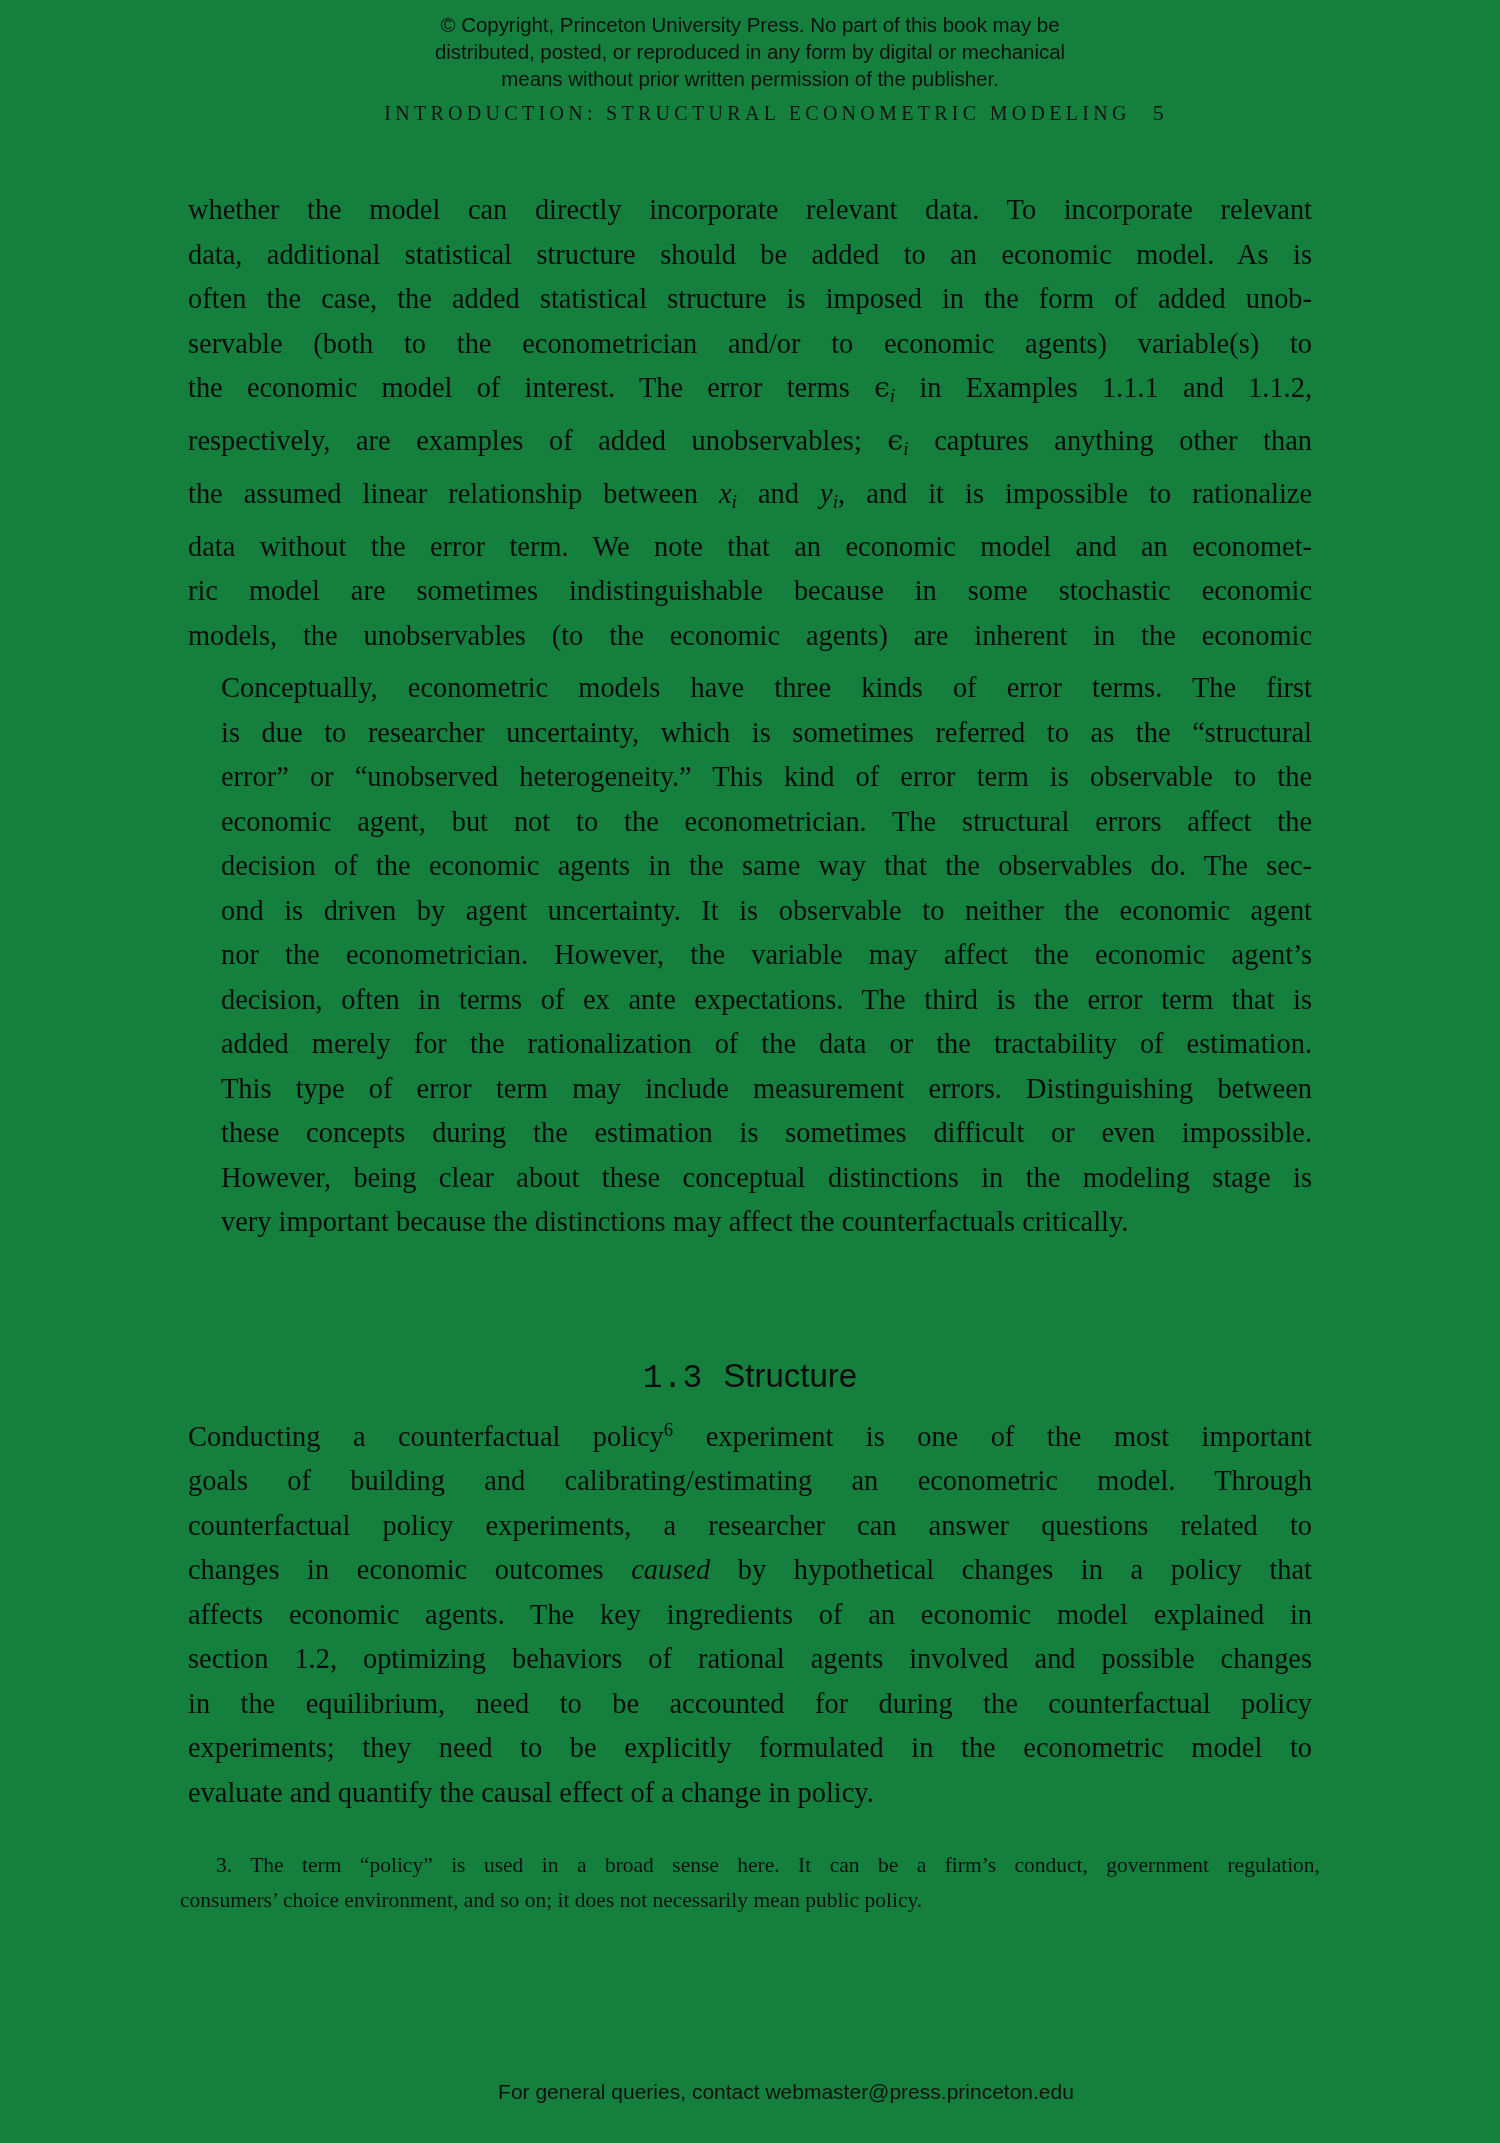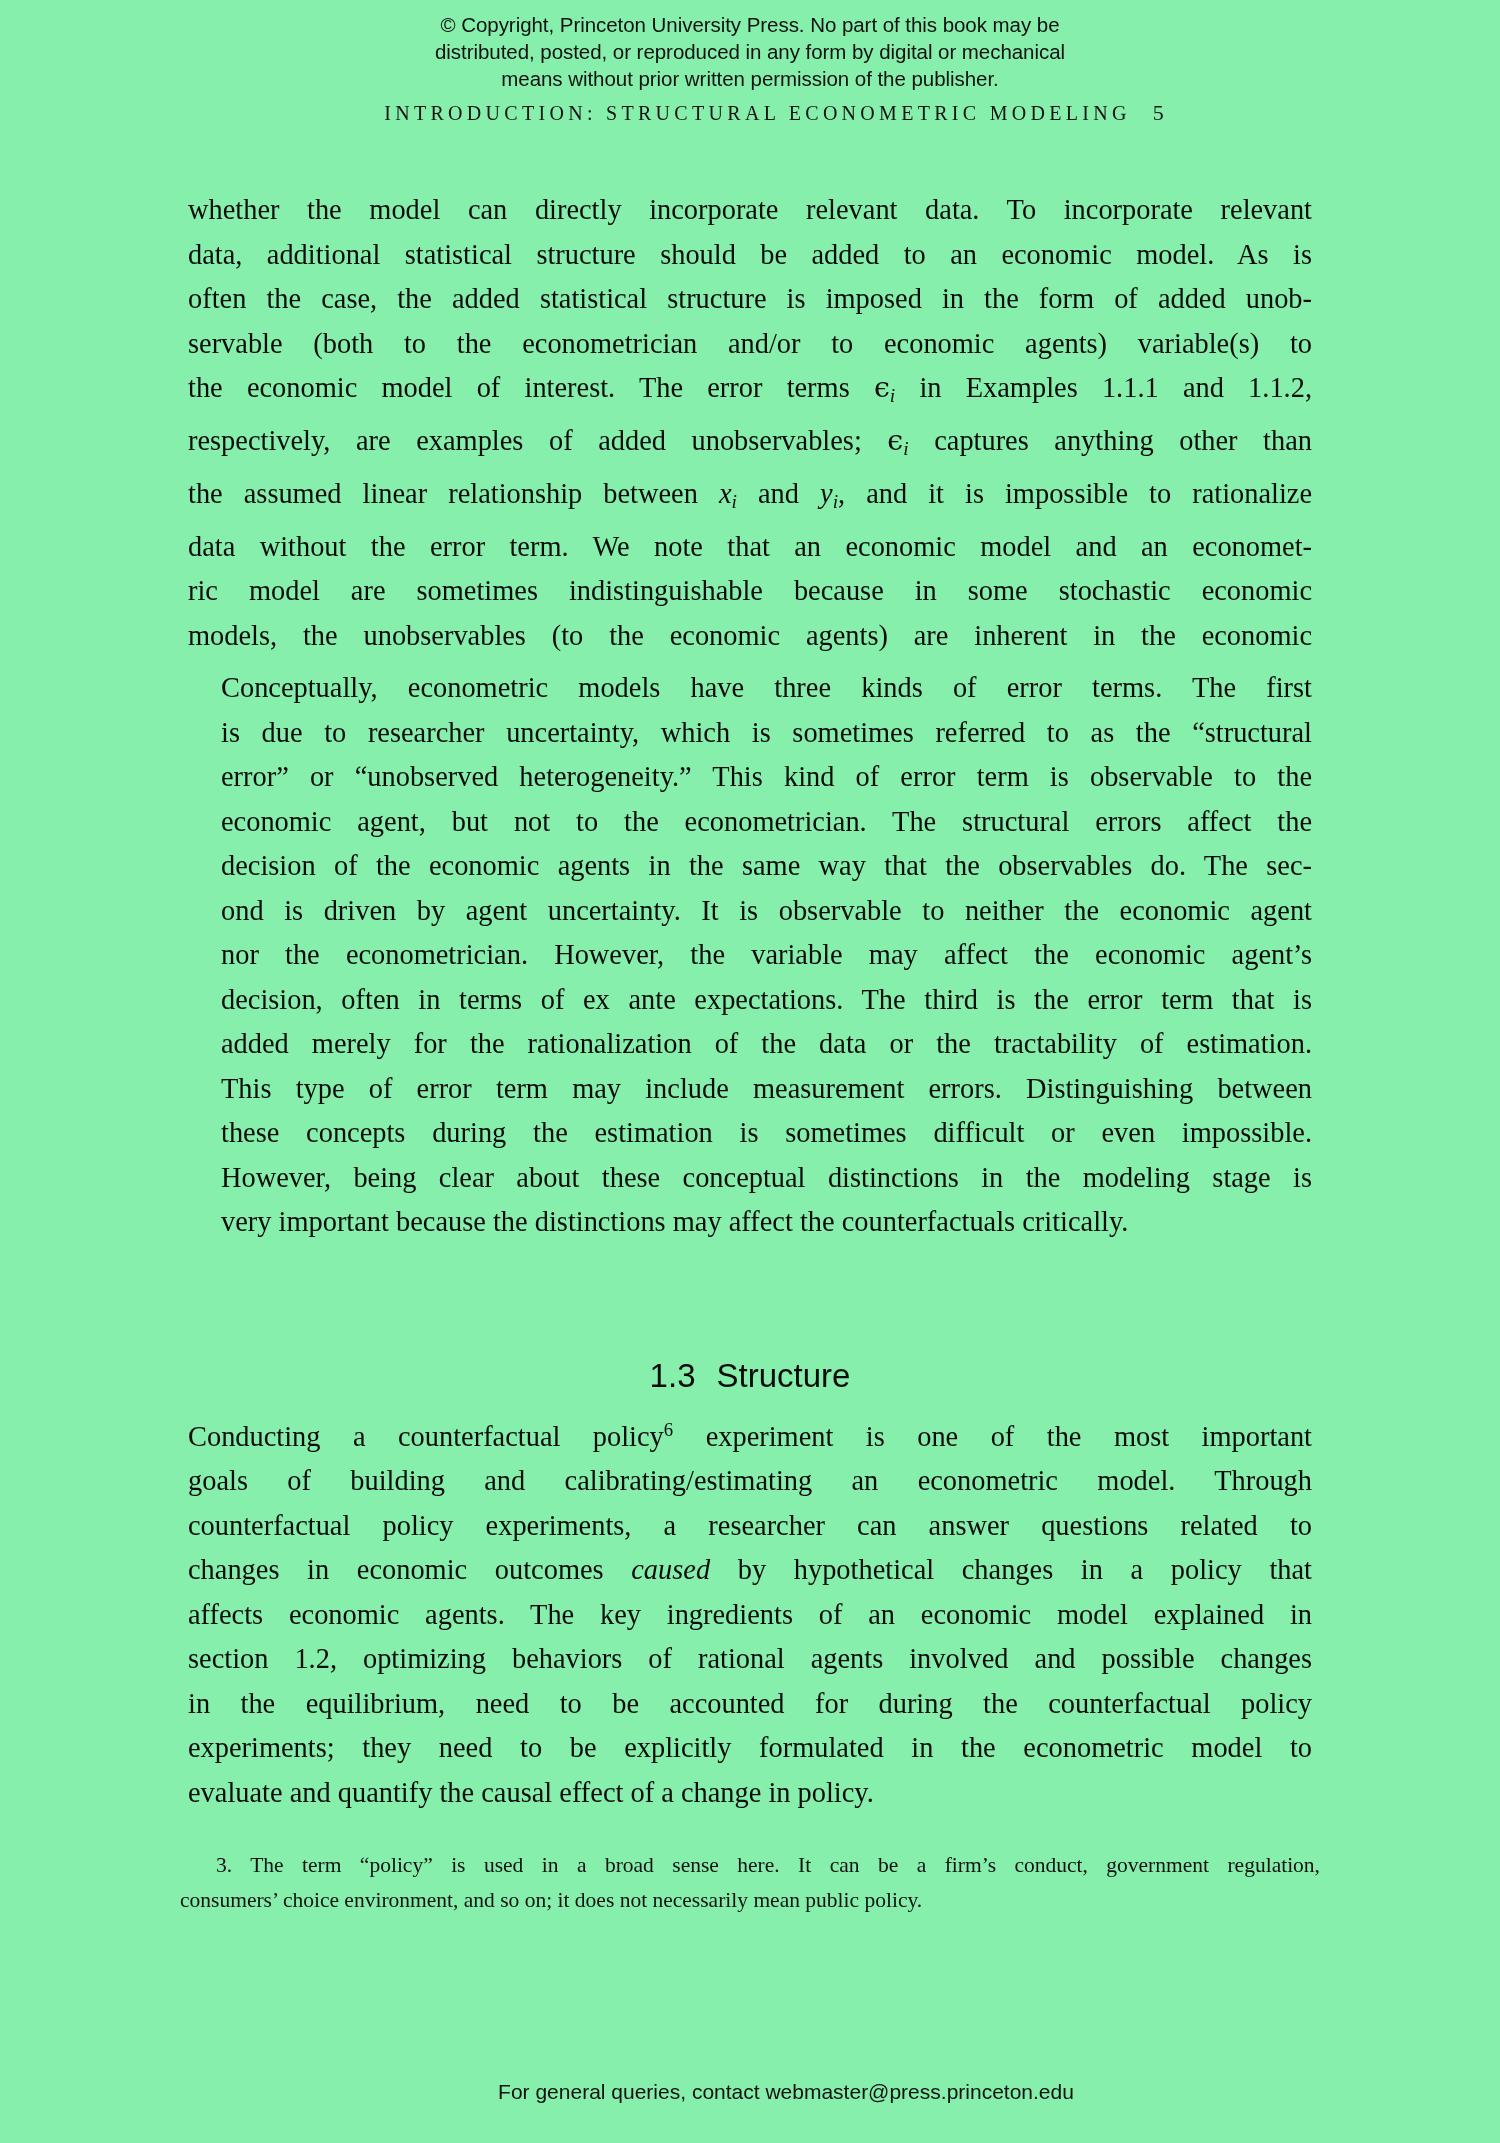--- a/index.html
+++ b/index.html
@@ -7,21 +7,21 @@
     margin: 0;
     padding: 0;
     background: #ffffff;
   }
 
   .page {
     position: relative;
     width: 1500px;
     height: 2143px;
     margin: 0 auto;
-    background: #86efac;
+    background: #15803d;
     overflow: hidden;
     box-sizing: border-box;
   }
 
   
   .copyright-notice {
     position: absolute;
     top: 11px;
     left: 0;
     width: 1500px;
@@ -125,20 +125,21 @@
     width: 1500px;
     text-align: center;
     font-family: "Liberation Sans", "DejaVu Sans", sans-serif;
     font-size: 33px;
     font-weight: 400;
     color: #0c0c0c;
     white-space: nowrap;
   }
   .section-heading .sec-num {
     margin-right: 21px;
+    font-family: Liberation Mono, monospace;
   }
 
   
   .footnote {
     position: absolute;
     left: 180px;
     top: 1848px;
     width: 1140px;
     font-family: "Liberation Serif", "DejaVu Serif", serif;
     font-size: 21.5px;

